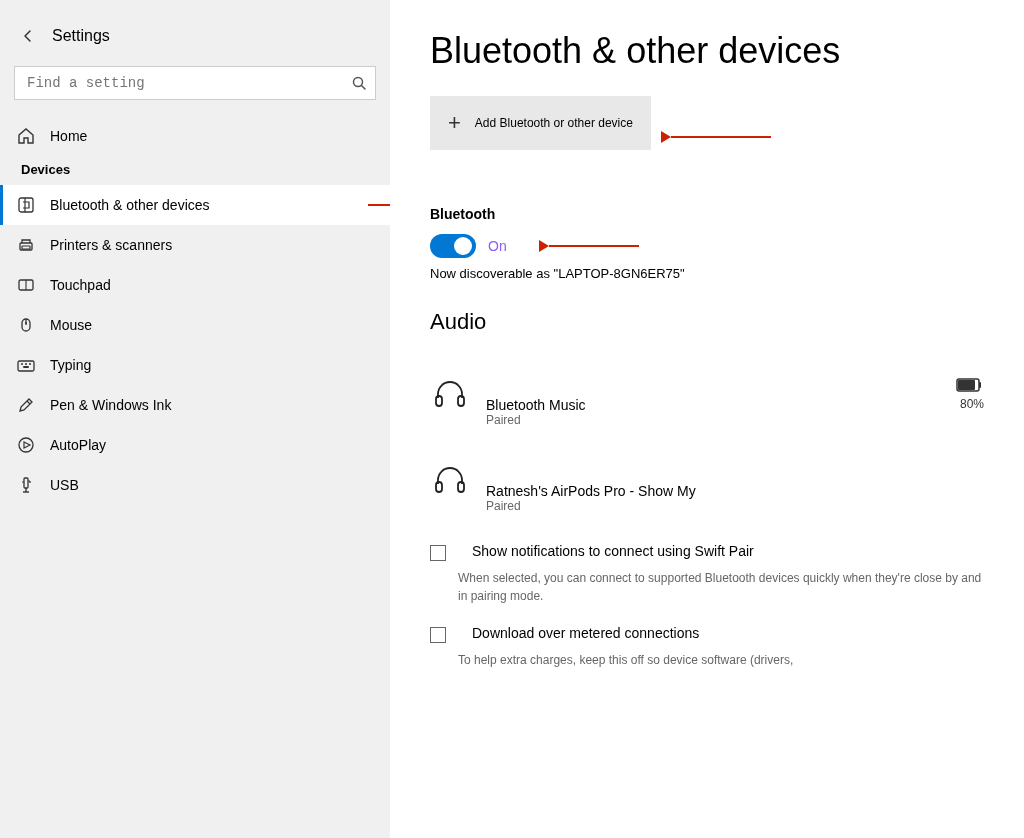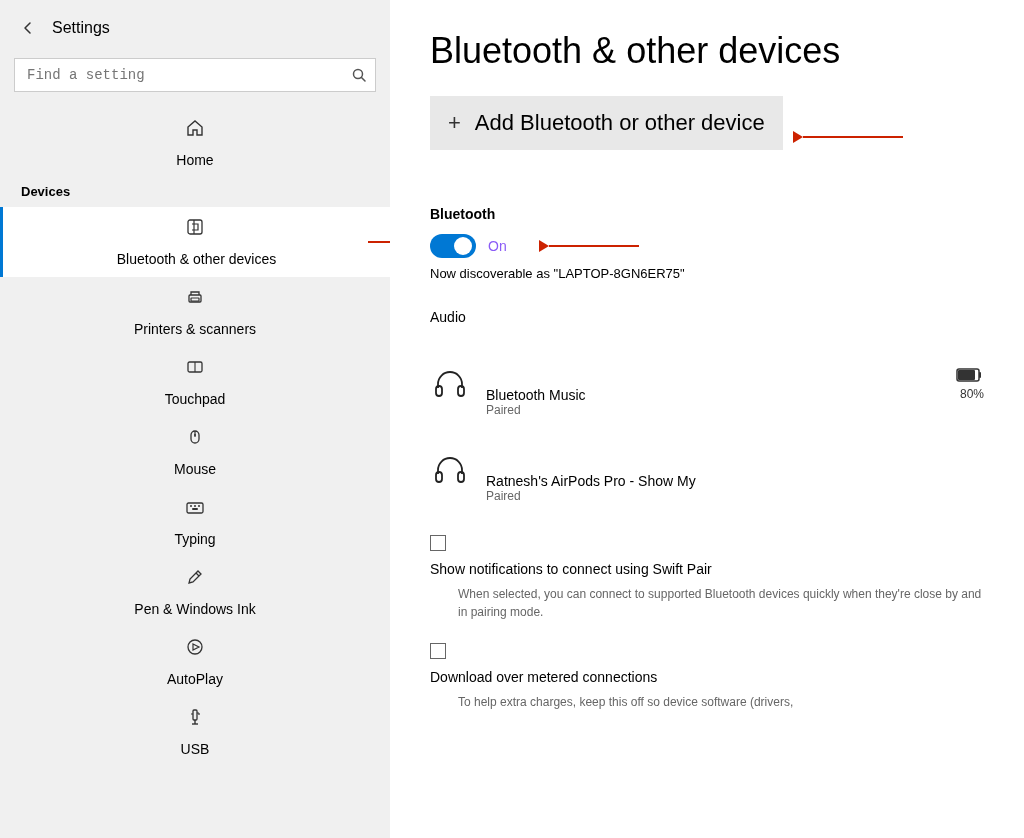--- a/index.html
+++ b/index.html
@@ -12,21 +12,21 @@
       background: #f0f0f0;
       display: flex;
       flex-direction: column;
       height: 100%;
       overflow-y: auto;
     }
 
     .sidebar-header {
       display: flex;
       align-items: center;
-      padding: 16px 16px 10px 16px;
+      padding: 24px 16px 10px 16px;
       gap: 12px;
     }
 
     .back-btn {
       background: none;
       border: none;
       cursor: pointer;
       padding: 4px;
       font-size: 18px;
       color: #333;
@@ -75,21 +75,20 @@
 
     .nav-item {
       display: flex;
       align-items: center;
       padding: 10px 16px;
       cursor: pointer;
       gap: 14px;
       font-size: 14px;
       color: #000;
       position: relative;
-      flex-direction: column;
     }
 
     .nav-item.active {
       background: #fff;
       border-left: 3px solid #0078d4;
     }
 
     .nav-item.active .nav-icon { margin-left: -3px; }
 
     .nav-icon {
@@ -129,21 +128,21 @@
       position: relative;
     }
 
     .add-plus {
       font-size: 22px;
       color: #333;
       font-weight: 300;
     }
 
     .add-label {
-      font-size: 22px;
+      font-size: 12px;
       color: #000;
     }
 
     .section-title {
       font-size: 14px;
       font-weight: 600;
       color: #000;
       margin-bottom: 12px;
     }
 
@@ -181,21 +180,21 @@
       color: #8b5cf6;
     }
 
     .discoverable-text {
       font-size: 13px;
       color: #000;
       margin-bottom: 28px;
     }
 
     .audio-section-title {
-      font-size: 14px;
+      font-size: 22px;
       font-weight: 300;
       color: #000;
       margin-bottom: 16px;
     }
 
     .device-item {
       display: flex;
       align-items: center;
       padding: 10px 0;
       gap: 16px;
@@ -232,23 +231,22 @@
     }
 
     .battery-pct {
       font-size: 12px;
       color: #333;
     }
 
     .checkbox-row {
       display: flex;
       align-items: flex-start;
-      gap: 10px;
+      gap: 26px;
       margin: 20px 0 8px 0;
-      flex-direction: column;
     }
 
     .checkbox {
       width: 16px;
       height: 16px;
       border: 1px solid #666;
       background: #fff;
       flex-shrink: 0;
       margin-top: 2px;
       cursor: pointer;

